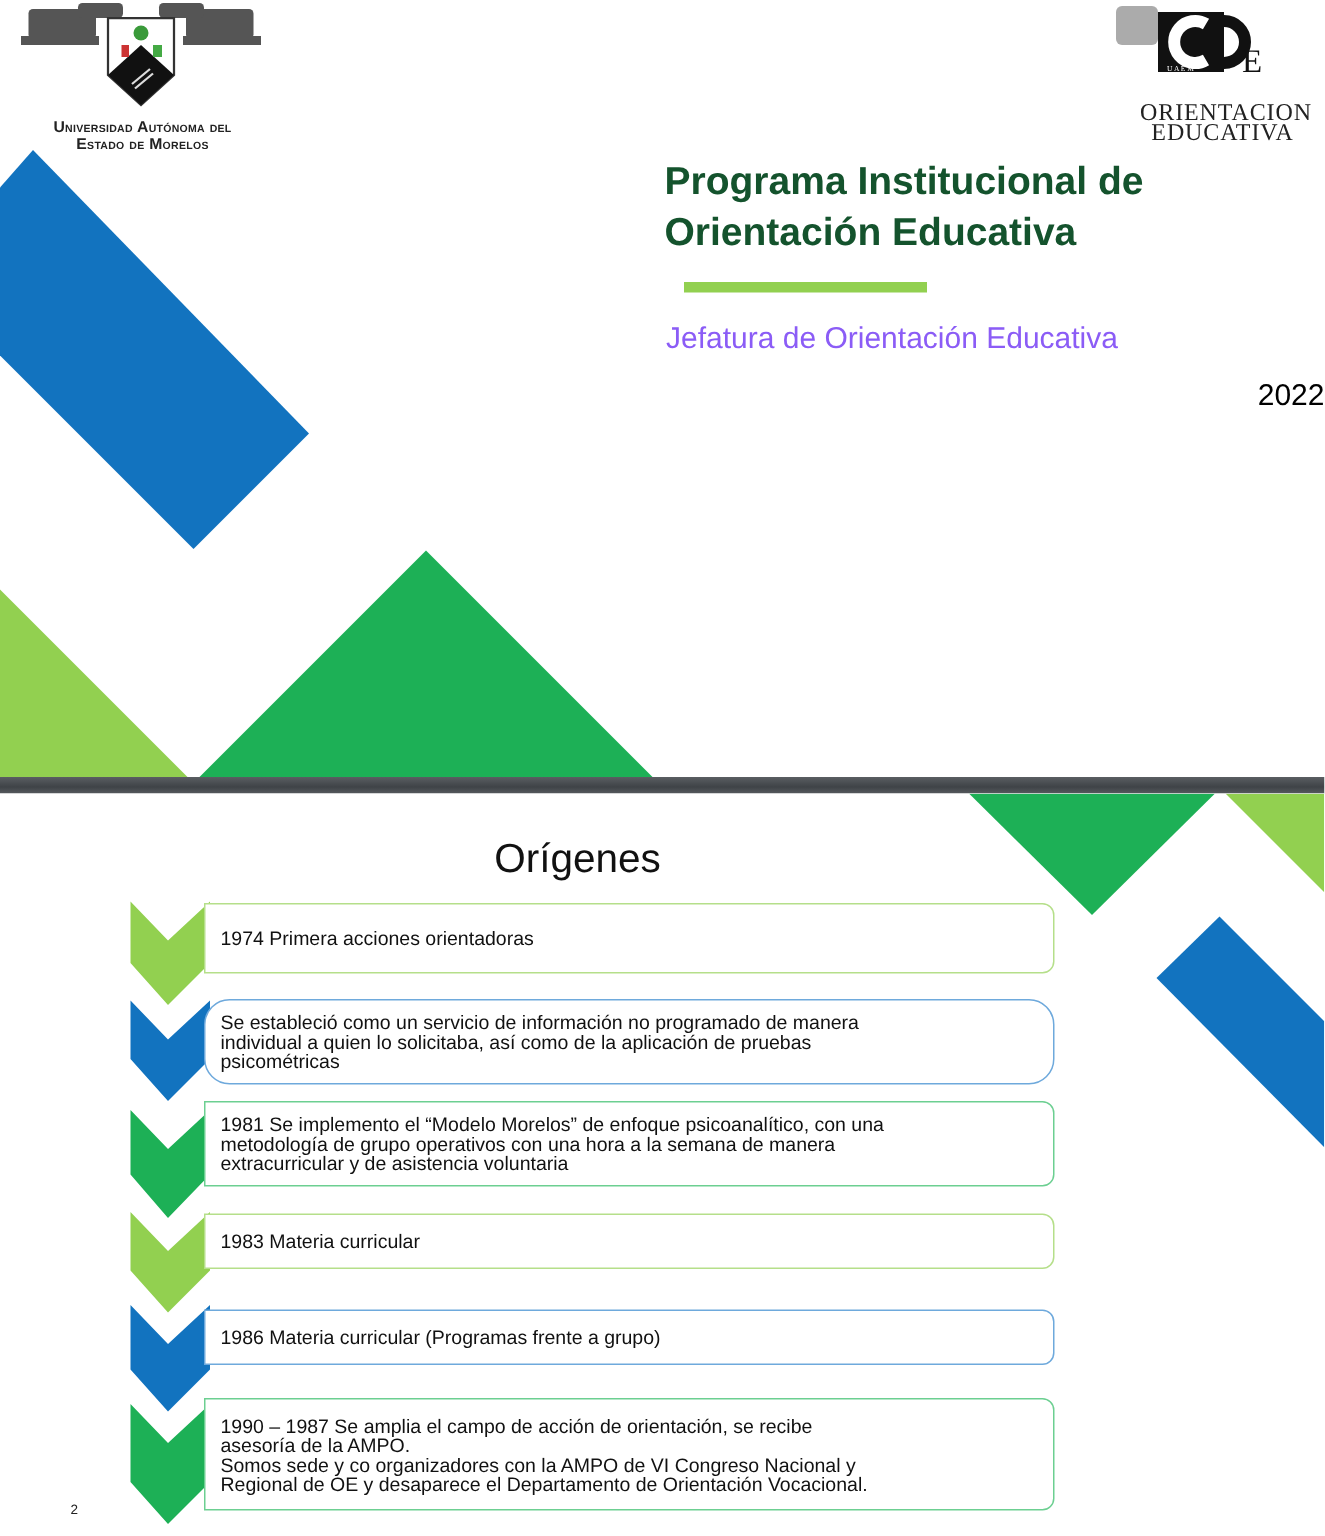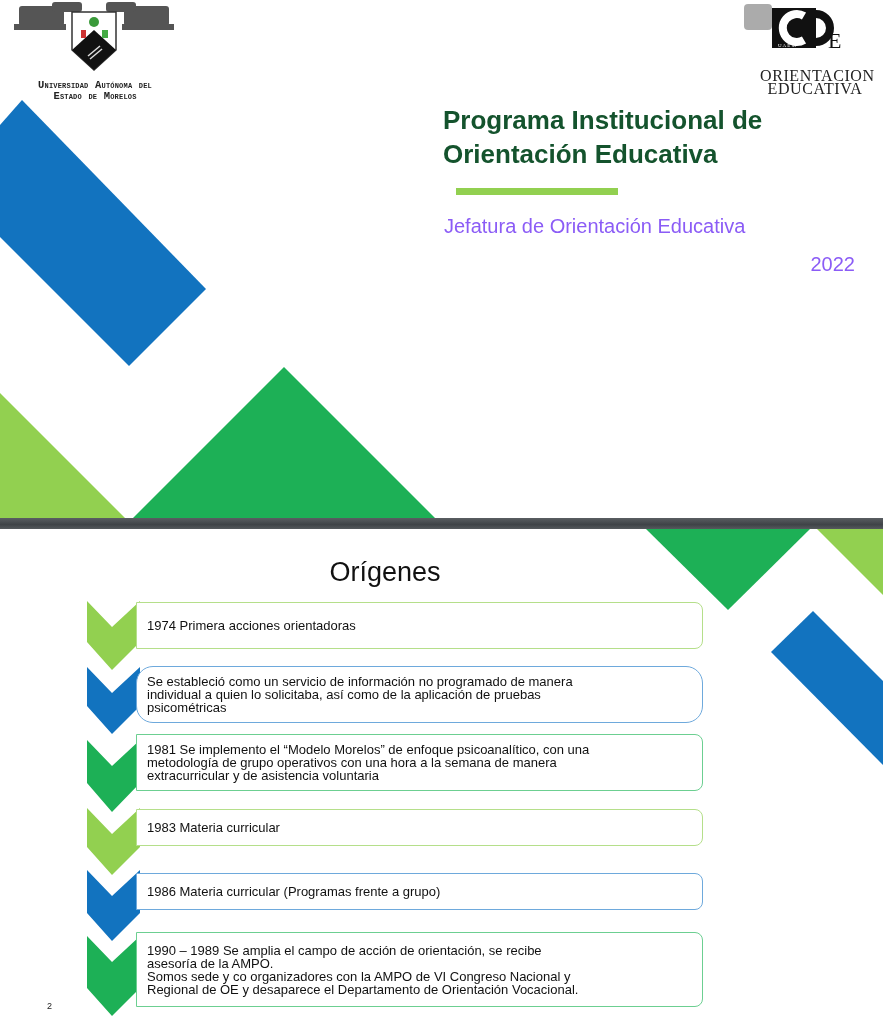--- a/index.html
+++ b/index.html
@@ -6,27 +6,27 @@
   body { width: 883px; height: 1024px; position: relative; overflow: hidden; background: #ffffff; font-family: "Liberation Sans", sans-serif; }
   .slide { position: absolute; left: 0; width: 883px; background: #fff; overflow: hidden; }
   #slide1 { top: 0; height: 518px; }
   #slide2 { top: 529px; height: 612px; }
   .separator { position: absolute; left: 0; top: 518px; width: 883px; height: 11px; background: linear-gradient(#5a5e62, #3f4347 60%, #55595d); }
   svg.deco { position: absolute; left: 0; top: 0; }
   .abs { position: absolute; }
 
   
   .uaem-logo { left: 14px; top: 0; width: 160px; height: 72px; }
-  .uaem-name { left: 0; top: 80px; width: 190px; text-align: center; font-family: Liberation Mono, monospace; font-weight: bold; font-size: 10.5px; line-height: 11px; color: #222; font-variant: small-caps; letter-spacing: 0.2px; }
+  .uaem-name { left: 0; top: 80px; width: 190px; text-align: center; font-family: Liberation Sans, sans-serif; font-weight: bold; font-size: 10.5px; line-height: 11px; color: #222; font-variant: small-caps; letter-spacing: 0.2px; }
   .oe-logo { left: 742px; top: 2px; width: 120px; height: 48px; }
   .oe-name { left: 760px; top: 70px; width: 110px; text-align: center; font-family: "Liberation Serif", serif; font-size: 16px; line-height: 12.5px; color: #222; letter-spacing: 0.6px; }
   .main-title { left: 443px; top: 103px; width: 440px; font-weight: bold; font-size: 26px; line-height: 34px; color: #14532d; white-space: pre-line; }
   .green-rule { left: 456px; top: 188px; width: 162px; height: 7px; background: #92d050; }
   .subtitle { left: 444px; top: 215px; font-size: 20px; color: #8b5cf6; }
-  .year { right: 28px; top: 253px; font-size: 20px; color: #8b5cf6; text-align: right; }
+  .year { right: 0; top: 253px; font-size: 20px; color: #000000; text-align: right; }
 
   
   .s2-title { left: 0; width: 770px; top: 28px; text-align: center; font-size: 27px; color: #111; }
   .tl-box { position: absolute; left: 136px; width: 567px; box-sizing: border-box; border: 1.3px solid; border-radius: 0 8px 8px 0; background: #fff; padding: 0 10px; display: flex; align-items: center; font-size: 13px; line-height: 13px; color: #111; white-space: pre-line; }
   .page-num { left: 47px; top: 472px; font-size: 9px; color: #222; }
 </style>
 </head>
 <body>
 
 <div id="slide1" class="slide">
@@ -115,20 +115,20 @@
 metodología de grupo operativos con una hora a la semana de manera
 extracurricular y de asistencia voluntaria</span>
   </div>
   <div class="tl-box" style="top:280px;height:37px;border-color:#b5df8a;">
     <span>1983 Materia curricular</span>
   </div>
   <div class="tl-box" style="top:344px;height:37px;border-color:#6ea9dc;">
     <span>1986 Materia curricular (Programas frente a grupo)</span>
   </div>
   <div class="tl-box" style="top:403px;height:75px;border-color:#6ccf91;">
-    <span>1990 – 1989 Se amplia el campo de acción de orientación, se recibe
+    <span>1990 – 1987 Se amplia el campo de acción de orientación, se recibe
 asesoría de la AMPO.
 Somos sede y co organizadores con la AMPO de VI Congreso Nacional y
 Regional de OE y desaparece el Departamento de Orientación Vocacional.</span>
   </div>
 
   <div class="abs page-num">2</div>
 </div>
 
 </body></html>

